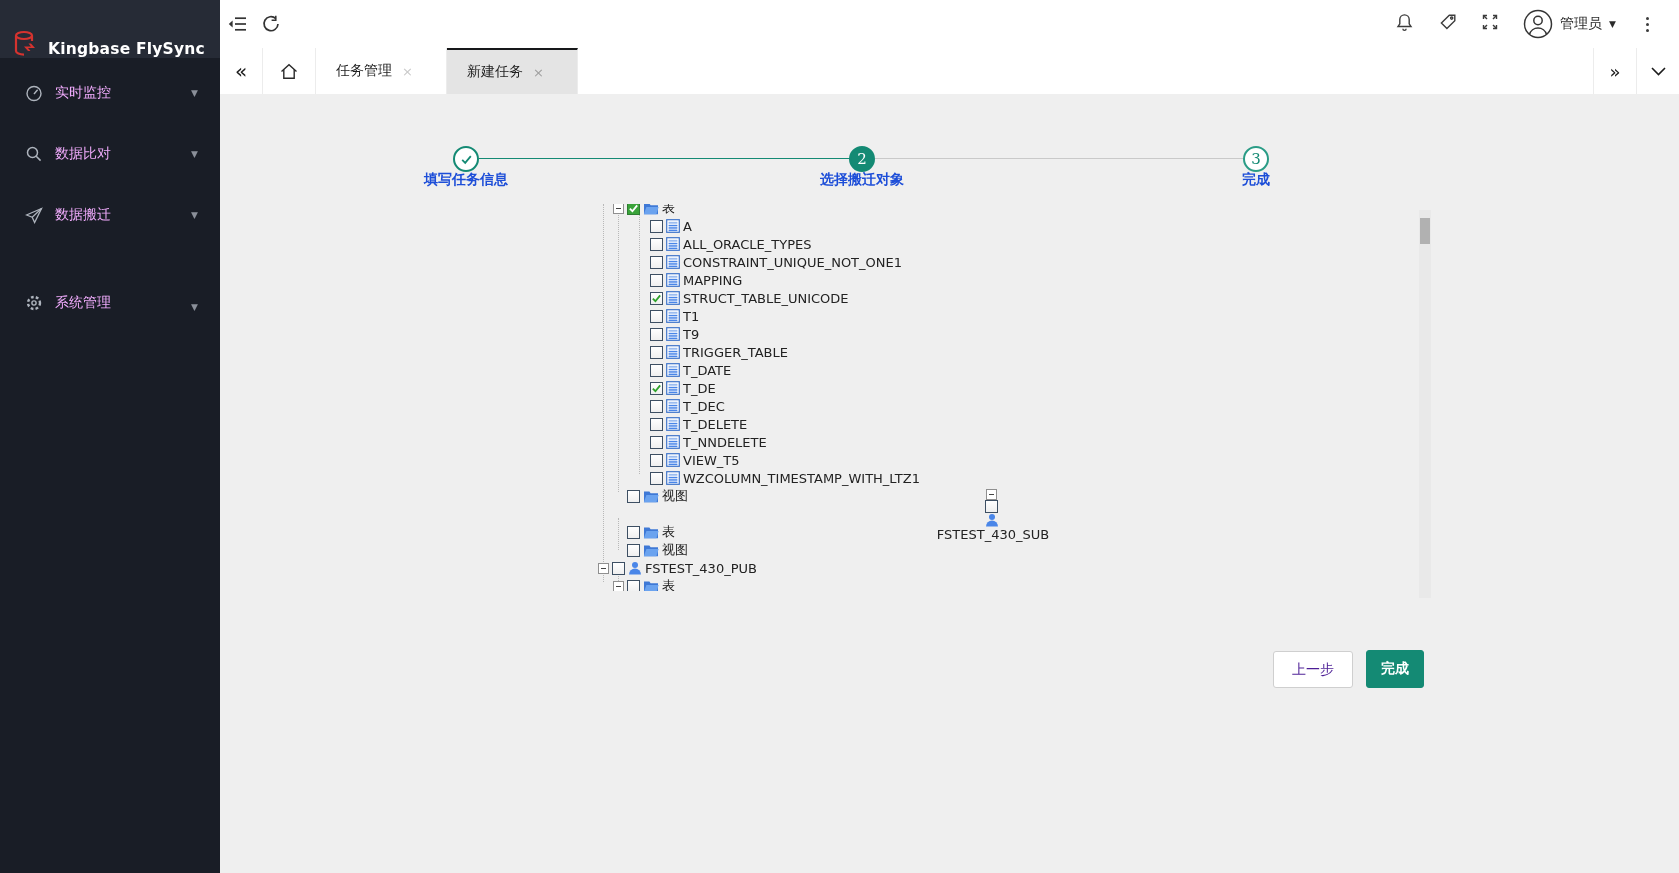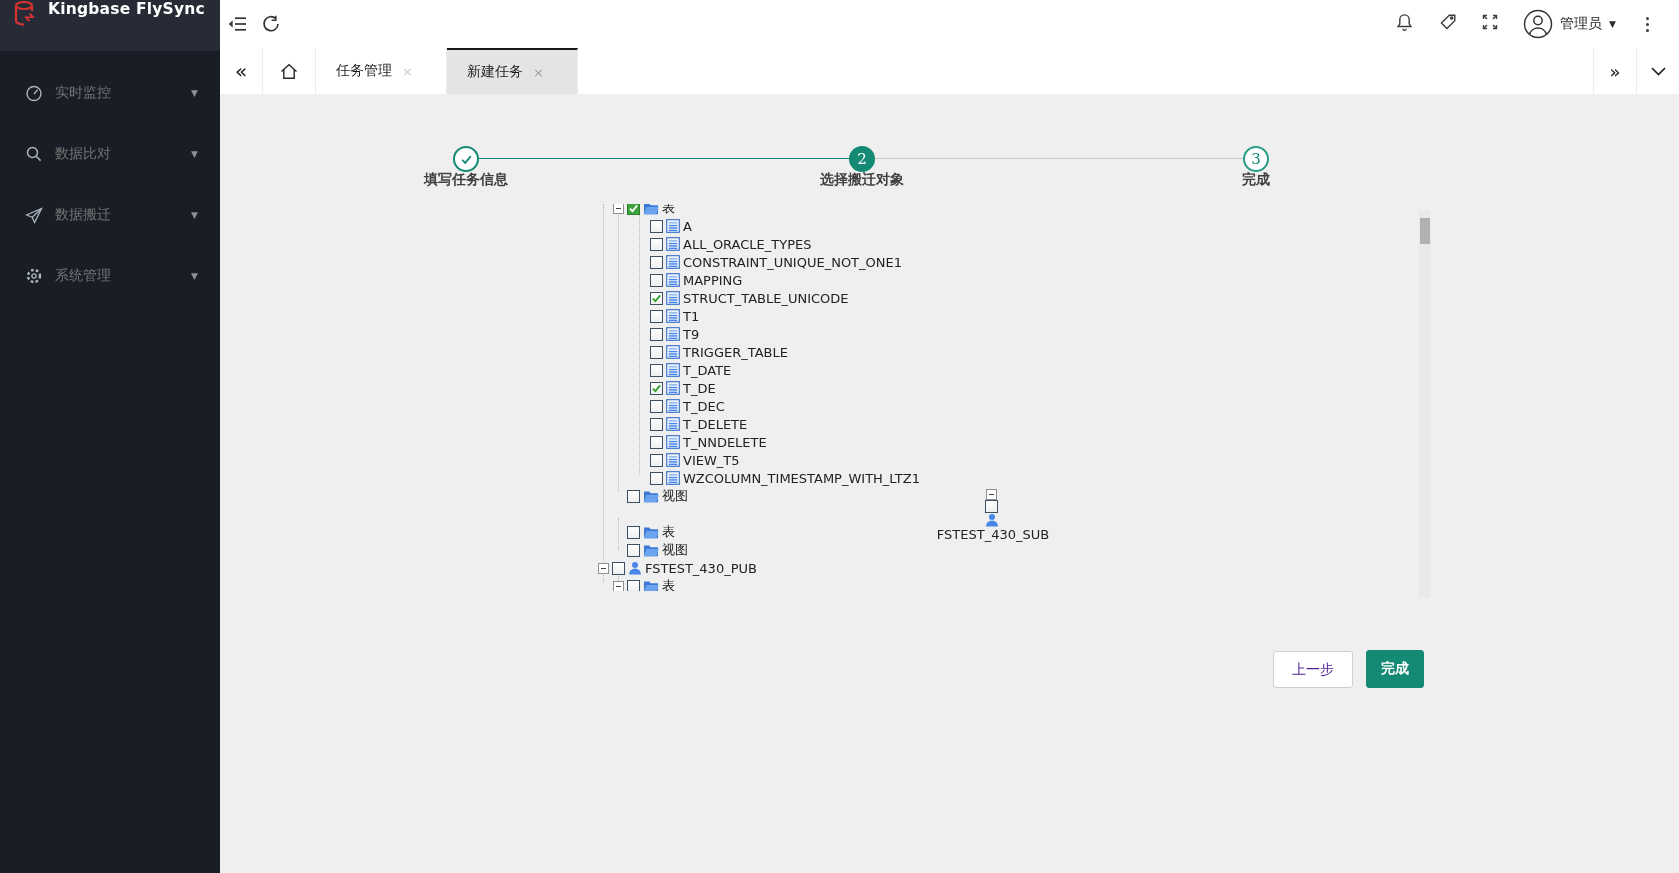--- a/index.html
+++ b/index.html
@@ -1,25 +1,25 @@
 <!DOCTYPE html>
 <html><head>
 <meta charset="utf-8">
 <style>
   html,body{margin:0;padding:0;background:#e8e8e8;font-family:"DejaVu Sans","Liberation Sans",sans-serif;}
   .stage{position:relative;width:1679px;height:873px;background:#efefef;overflow:hidden;}
 
   
   .sidebar{position:absolute;left:0;top:0;width:220px;height:873px;background:#191d26;}
-  .logo{position:absolute;left:0;top:0;width:220px;height:51px;background:#262b36;display:flex;align-items:flex-start;}
+  .logo{position:absolute;left:0;top:0;width:220px;height:58px;background:#262b36;display:flex;align-items:flex-end;}
   .logo-icon{margin-left:13px;display:flex;}
   .brand-title{margin-left:9px;color:#fff;font-size:15.5px;font-weight:bold;letter-spacing:.2px;}
   .side-item{position:absolute;left:0;width:220px;height:44px;display:flex;align-items:center;cursor:pointer;}
   .side-item .mi{margin-left:25px;display:flex;width:18px;justify-content:center;}
-  .side-item .lbl{margin-left:12px;color:#737373;font-size:14px;}
+  .side-item .lbl{margin-left:12px;color:#f0abfc;font-size:14px;}
   .side-item .caret{position:absolute;right:22px;color:#8a8f99;font-size:9px;}
 
   
   .topbar{position:absolute;left:220px;top:0;right:0;height:48px;background:#fff;border-bottom:1px solid #ececec;display:flex;align-items:center;}
   .tb-btn{display:flex;align-items:center;justify-content:center;width:34px;height:48px;cursor:pointer;}
   .tb-right{margin-left:auto;display:flex;align-items:center;gap:24px;padding-right:24px;}
   .user-chip{display:flex;align-items:center;gap:7px;cursor:pointer;}
   .user-name{font-size:14px;color:#2b2b2b;}
   .user-caret{font-size:9px;color:#2b2b2b;}
   .kebab{display:flex;flex-direction:column;gap:3px;padding:4px 6px;cursor:pointer;}
@@ -42,21 +42,21 @@
 
   
   .step-line{position:absolute;height:1px;top:64px;}
   .step-line.done{background:#148a74;}
   .step-line.todo{background:#c9c9c9;}
   .step-circle{position:absolute;top:52px;width:26px;height:26px;border-radius:50%;box-sizing:border-box;
     display:flex;align-items:center;justify-content:center;font-family:"DejaVu Serif","Liberation Serif",serif;font-size:15px;}
   .step-circle.done{background:#fff;border:2px solid #148a74;color:#148a74;}
   .step-circle.active{background:#148a74;border:2px solid #148a74;color:#fff;}
   .step-circle.todo{background:#fff;border:2px solid #2a9c86;color:#148a74;}
-  .step-label{position:absolute;top:77px;width:240px;text-align:center;font-size:14px;font-weight:bold;color:#404040;}
+  .step-label{position:absolute;top:77px;width:240px;text-align:center;font-size:14px;font-weight:bold;color:#1d4ed8;}
 
   
   .tree{position:absolute;left:343px;top:110px;width:860px;height:387px;overflow:hidden;}
   .guide{position:absolute;width:0;border-left:1px dotted #b8b8b8;}
   .trow{position:absolute;left:0;right:0;height:18px;display:flex;align-items:center;}
   .trow .pad{flex:none;}
   .toggle{flex:none;width:11px;height:11px;box-sizing:border-box;border:1px solid #8f8f8f;background:#fff;position:relative;margin-right:3px;cursor:pointer;}
   .toggle::after{content:"";position:absolute;left:2px;right:2px;top:4px;height:1px;background:#444;}
   .toggle.hidden{visibility:hidden;}
   .cbx{flex:none;width:13px;height:13px;box-sizing:border-box;border:1px solid #3d4f63;background:linear-gradient(#fff,#efefef);margin-right:3px;display:flex;align-items:center;justify-content:center;cursor:pointer;}
@@ -117,21 +117,21 @@
         <div class="side-item" style="top: 193px; text-align: center;">
           <span class="mi">
             <svg width="18" height="17" viewBox="0 0 18 17" fill="none" stroke="#aeb4bd" stroke-width="1.3">
               <path d="M16.5 1.5 L1.5 8 L7.2 10.2 L9.6 15.5 Z"></path>
               <path d="M7.2 10.2 L16.5 1.5"></path>
             </svg>
           </span>
           <span class="lbl">数据搬迁</span>
           <span class="caret">▼</span>
         </div>
-        <div class="side-item" style="top: 254px;">
+        <div class="side-item" style="top: 268px; align-items: flex-end;">
           <span class="mi">
             <svg width="18" height="18" viewBox="0 0 18 18" fill="none" stroke="#aeb4bd">
               <circle cx="9" cy="9" r="6" stroke-width="2.4" stroke-dasharray="2.7 2.2"></circle>
               <circle cx="9" cy="9" r="2.1" stroke-width="1.4"></circle>
             </svg>
           </span>
           <span class="lbl">系统管理</span>
           <span class="caret">▼</span>
         </div>
       </nav>

